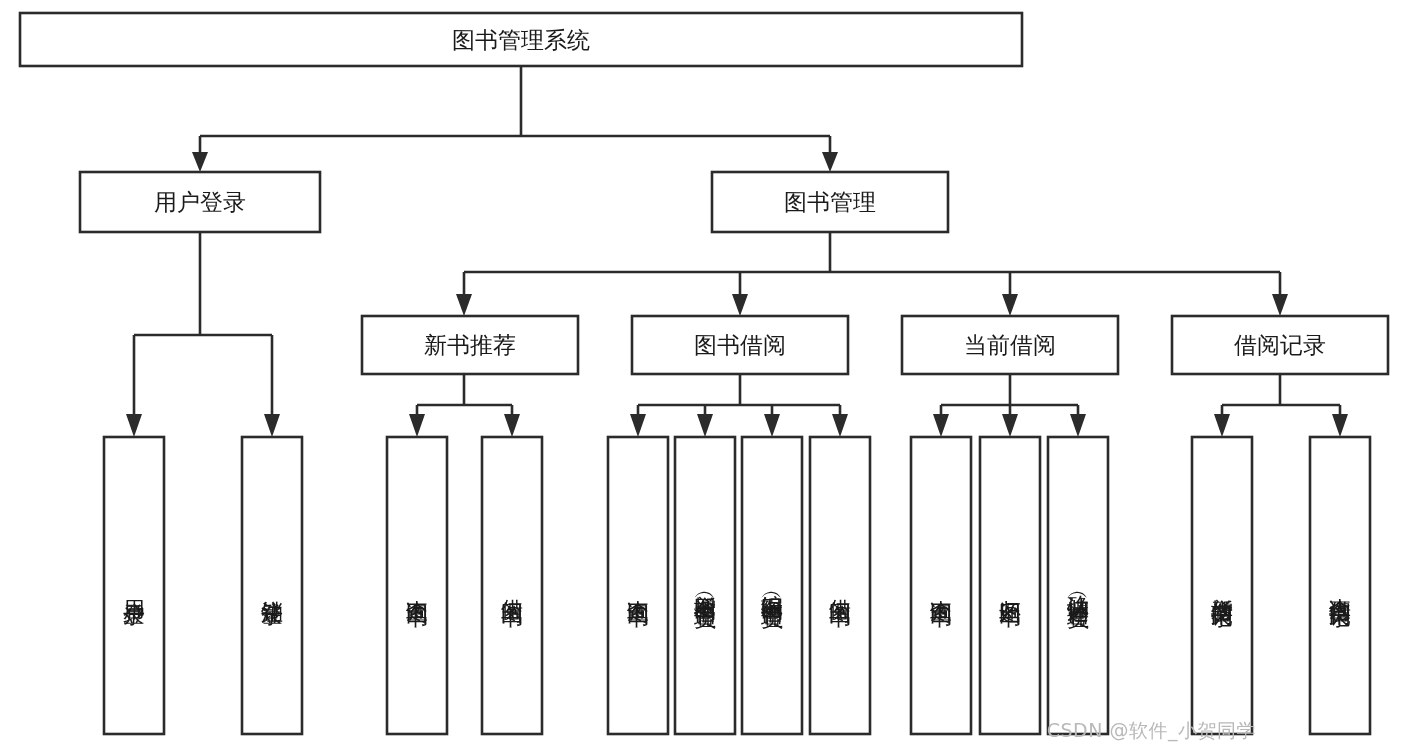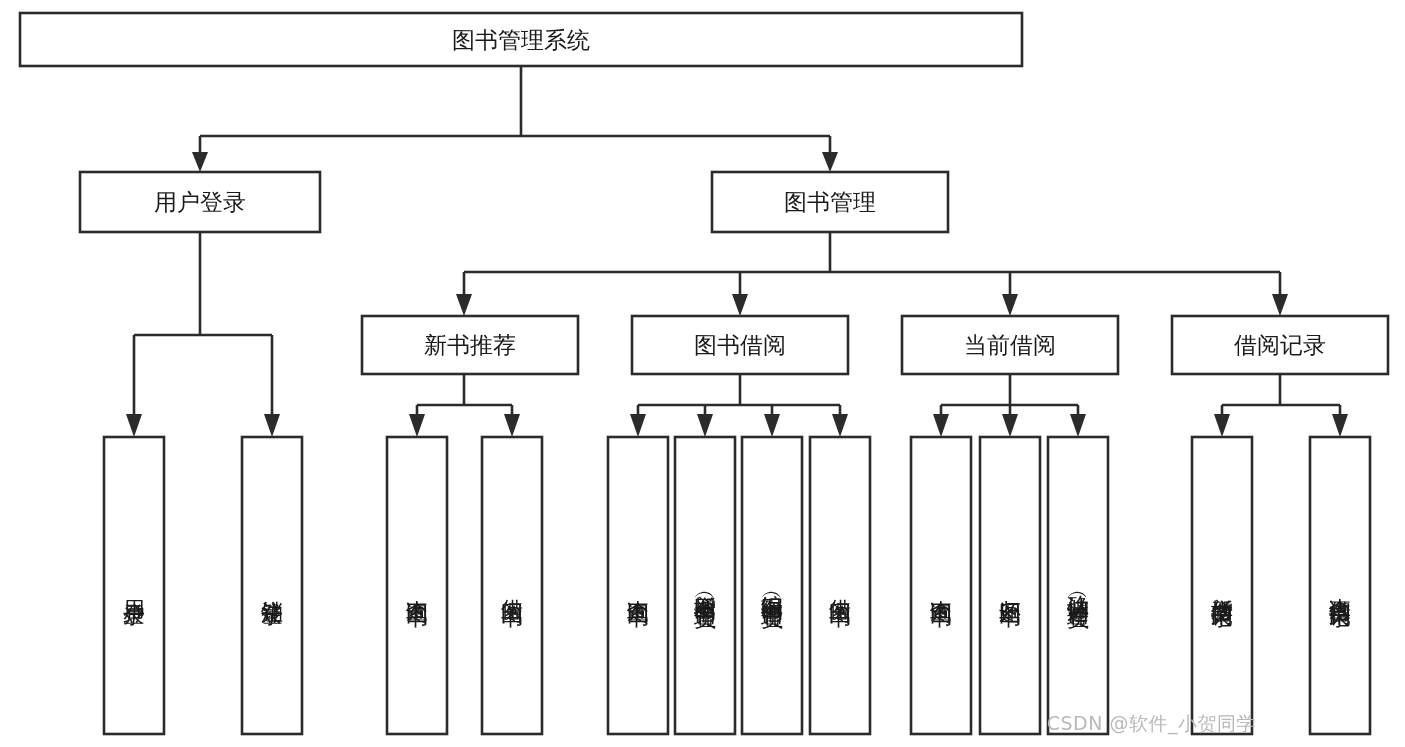--- a/index.html
+++ b/index.html
@@ -67,21 +67,21 @@
     line-height: 1.08;
     letter-spacing: 2px;
     color: #1a1a1a;
     white-space: nowrap;
     text-align: center;
     pointer-events: none;
   }
   #watermark {
     position: absolute;
     right: 8px;
-    bottom: 10px;
+    bottom: 3px;
     font-family: "DejaVu Sans", "Liberation Sans", sans-serif;
     font-size: 19px;
     color: #b9b9b9;
     letter-spacing: 0.5px;
     white-space: nowrap;
   }
 </style>
 </head>
 <body>
 

